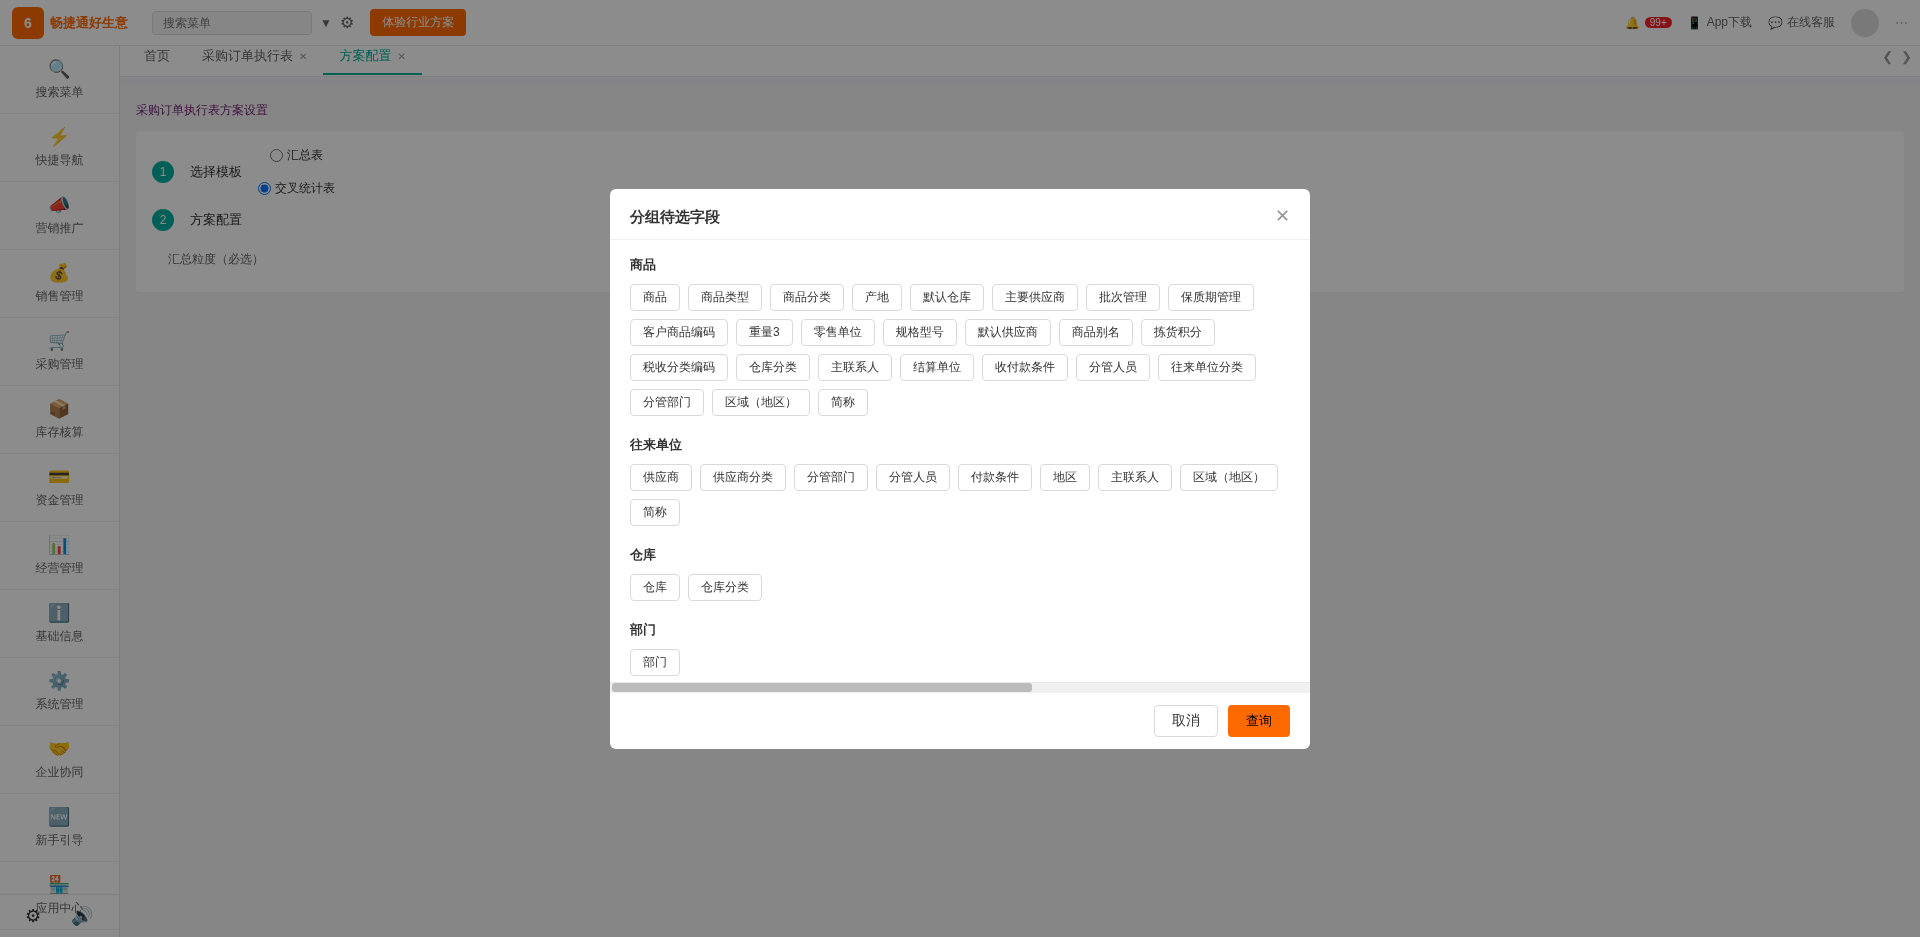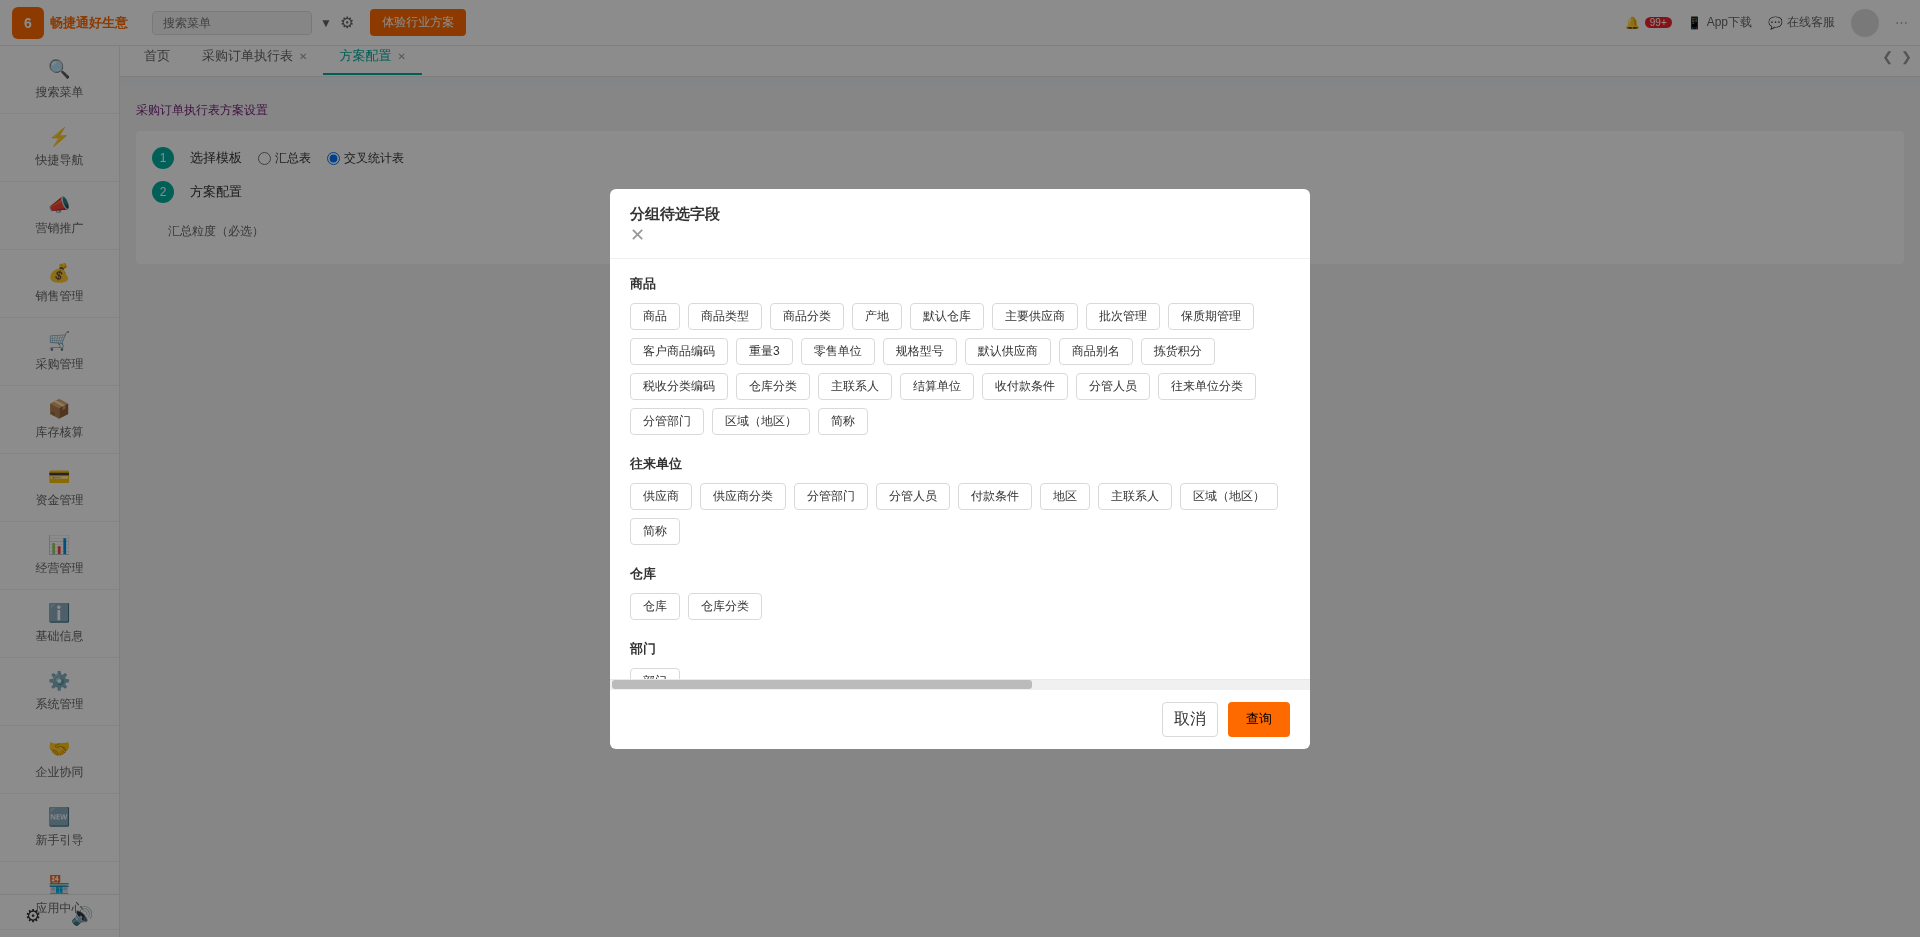--- a/index.html
+++ b/index.html
@@ -120,23 +120,22 @@
       border-radius: 6px;
       width: 700px;
       max-height: 560px;
       display: flex;
       flex-direction: column;
       position: relative;
     }
     .modal-header {
       padding: 16px 20px 12px;
       border-bottom: 1px solid #f0f0f0;
-      display: flex; justify-content: space-between; align-items: flex-start;
+      display: flex; justify-content: space-between; align-items: flex-end;
       flex-shrink: 0;
-      flex-direction: column;
     }
     .modal-title { font-size: 15px; font-weight: bold; }
     .modal-close { cursor: pointer; color: #999; font-size: 18px; }
     .modal-body {
       padding: 16px 20px;
       overflow-y: auto;
       flex: 1;
     }
     .modal-footer {
       padding: 12px 20px;
@@ -166,42 +165,42 @@
       height: 10px;
       background: #f0f0f0;
       border-top: 1px solid #e8e8e8;
       position: relative;
       flex-shrink: 0;
     }
 
     
     .btn-cancel {
       background: #fff; border: 1px solid #d9d9d9; color: #333;
-      border-radius: 4px; padding: 6px 11px; cursor: pointer; font-size: 16px;
+      border-radius: 4px; padding: 6px 17px; cursor: pointer; font-size: 14px;
     }
     .btn-confirm {
       background: #ff6a00; border: none; color: #000000;
       border-radius: 4px; padding: 6px 18px; cursor: pointer; font-size: 13px;
     }
 
     
     .page-content {
       background: #fff;
       border-radius: 4px;
       padding: 16px;
       margin-bottom: 12px;
     }
     .step-row { display: flex; gap: 16px; align-items: center; margin-bottom: 12px; }
     .step-badge {
       background: #00b0a0; color: white;
       width: 22px; height: 22px; border-radius: 50%;
       display: flex; align-items: center; justify-content: center;
       font-size: 12px; flex-shrink: 0;
     }
-    .radio-group { display: flex; gap: 16px; align-items: center; }
+    .radio-group { display: flex; gap: 16px; align-items: center; flex-direction: column; }
     .radio-item { display: flex; align-items: center; gap: 4px; font-size: 12px; cursor: pointer; }
 
     
     .breadcrumb { font-size: 12px; color: #701a75; margin-bottom: 12px; }
   </style>
 </head>
 <body>
 
 <div class="top-navbar">
   <div class="logo-area">

